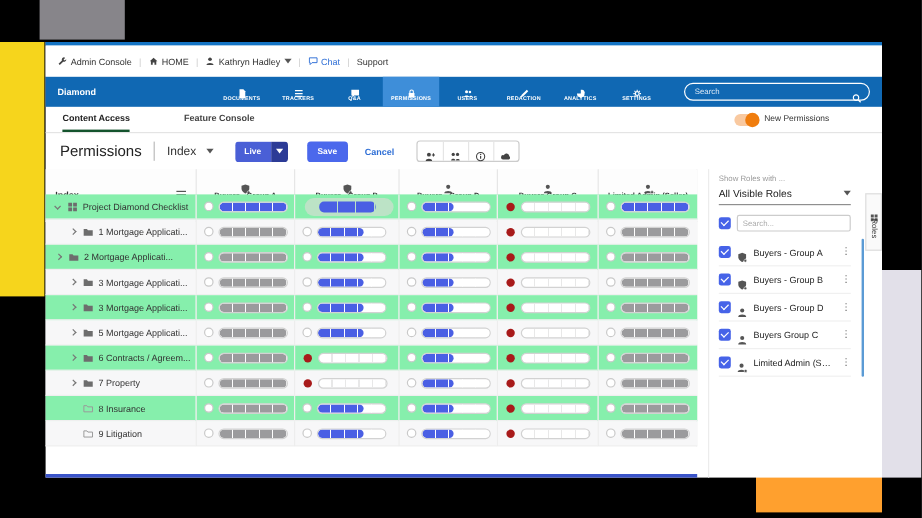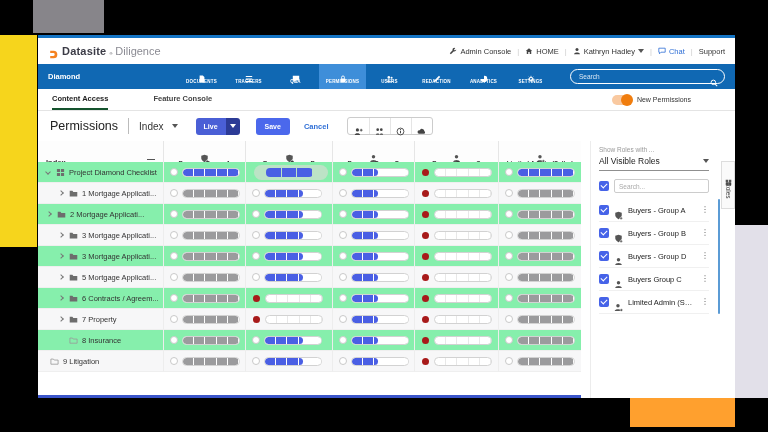--- a/index.html
+++ b/index.html
@@ -129,30 +129,20 @@
 
 <div class="stage">
   <div class="deco gray"></div>
   <div class="deco yellow"></div>
   <div class="deco lavender"></div>
   <div class="deco orange"></div>
 
   <div class="app">
 
     <div class="logo-bar">
-      <div class="brand">
-        <span class="logo-mark">
-          <svg viewBox="0 0 10 10">
-              <path d="M2 1.5 h3 a3.5 3.5 0 0 1 0 7 h-3 v-2.2 h2.8 a1.3 1.3 0 0 0 0-2.6 H2 Z" fill="#F58220"></path>
-            </svg>
-        </span>
-        <span class="brand-name">Datasite</span>
-          <span class="brand-reg">®</span>
-        <span class="brand-product">Diligence</span>
-      </div>
       <div class="utility" id="utility">
           <span class="uitem">
             <span class="icn "><svg viewBox="0 0 10 10">
                 <path d="M6.8 1a2.4 2.4 0 0 0-2.3 3.2L1 7.7 2.3 9l3.5-3.5A2.4 2.4 0 0 0 9 3l-1.6 1.4-1.2-1.2L7.8 1.6 6.8 1Z" fill="currentColor"></path>
               </svg></span>
             <span>Admin Console</span>
           </span>
           <span class="sep">|</span>
           <span class="uitem">
             <span class="icn "><svg viewBox="0 0 10 10">
@@ -762,21 +752,21 @@
           <div class="gc colcell">
             <span class="dot-red"></span>
             <span class="pill empty"></span>
           </div>
           <div class="gc colcell">
             <span class="radio"></span>
             <span class="pill">
               <span class="fill gray f100"></span>
             </span>
           </div>
-          <div class="gc tree-cell odd" style="">
+          <div class="gc tree-cell odd" style="padding-left:19px">
             <span class="chev none"></span>
             <span class="icn outline"><svg viewBox="0 0 10 10">
                 <path d="M1 2.3h2.8l.9 1.1h4.3v4.6H1Z" fill="none" stroke="currentColor" stroke-width=".9"></path>
               </svg></span>
             <span>9 Litigation</span>
           </div>
           <div class="gc colcell odd">
             <span class="radio"></span>
             <span class="pill">
               <span class="fill gray f100"></span>

